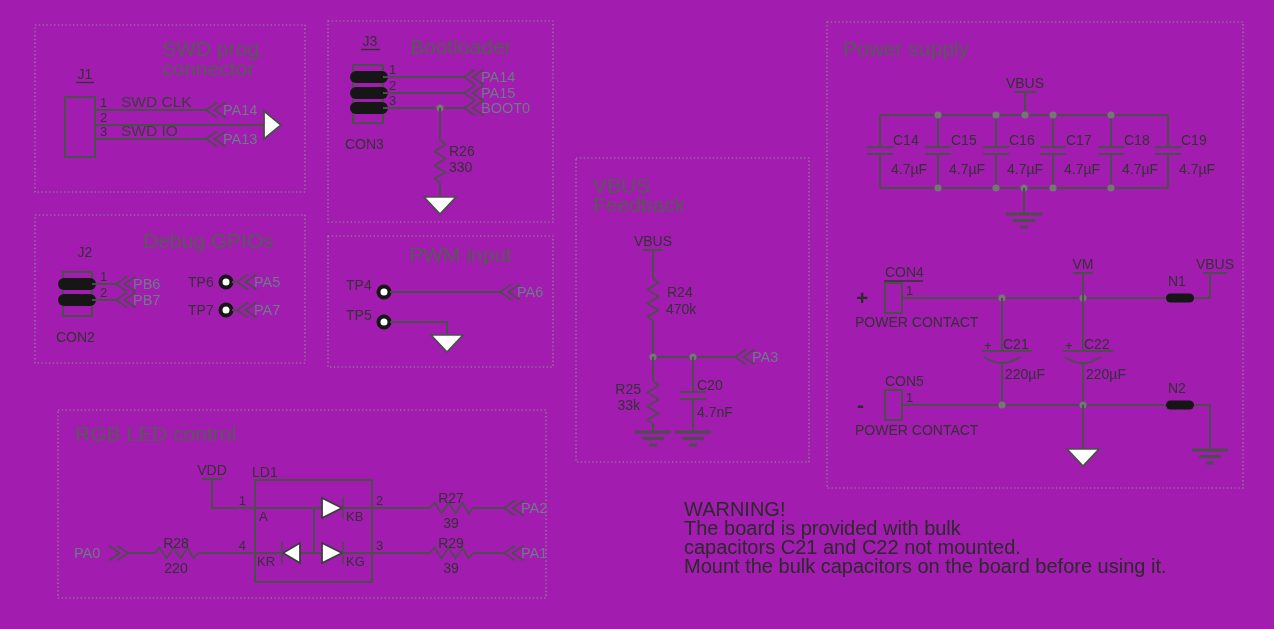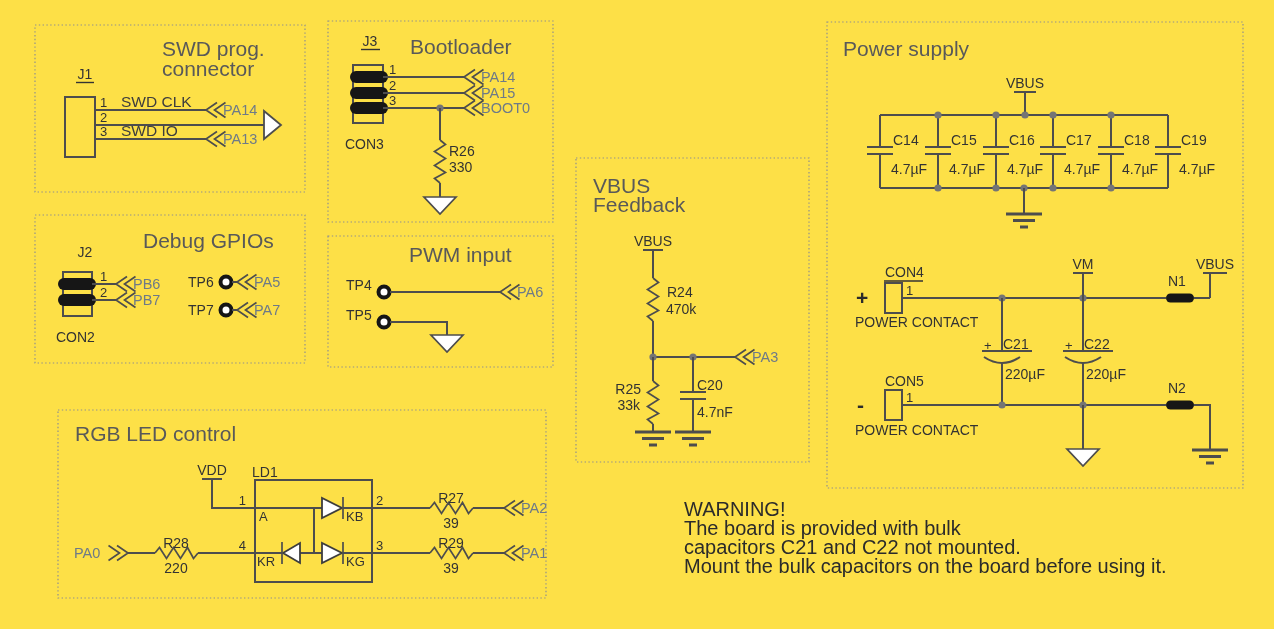--- a/index.html
+++ b/index.html
@@ -1,16 +1,16 @@
 <!DOCTYPE html>
 <html><head>
 <meta charset="utf-8">
 <style>
   html,body{margin:0;padding:0;background:#ffffff;}
-  .stage{position:relative;width:1274px;height:629px;background:#fde047;overflow:hidden;}
+  .stage{position:relative;width:1274px;height:629px;background:#a21caf;overflow:hidden;}
   svg{display:block;}
   text{font-family:"Liberation Sans", sans-serif;}
   .t-title{font-size:21px;fill:#595959;}
   .t-label{font-size:14px;fill:#333333;}
   .t-pin{font-size:13px;fill:#333333;}
   .t-net{font-size:14.5px;fill:#6e7a87;}
   .t-sig{font-size:15.5px;fill:#3d3d3d;}
   .t-warn{font-size:20px;fill:#2b2b2b;}
   .t-plus{font-size:21px;font-weight:bold;fill:#2b2b2b;}
   .t-splus{font-size:13px;fill:#333333;}

